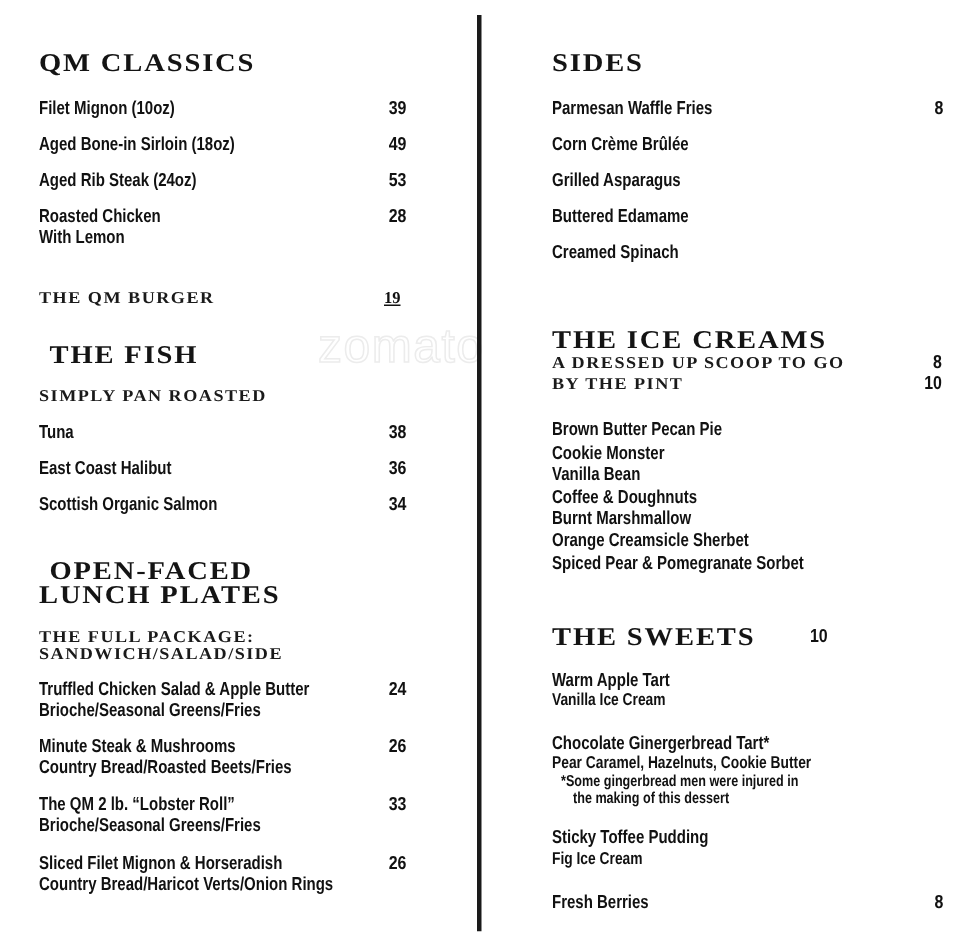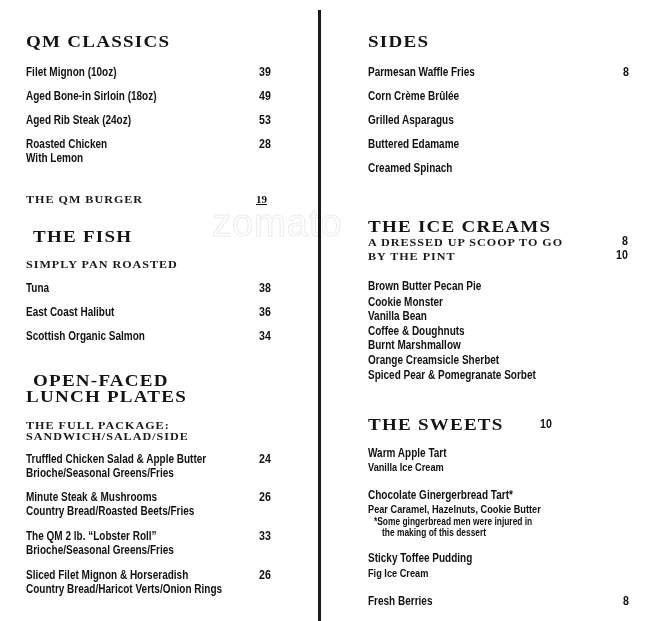--- a/index.html
+++ b/index.html
@@ -6,21 +6,21 @@
   body { width: 650px; height: 621px; position: relative; overflow: hidden; color: #111111; }
   .divider { position: absolute; left: 318px; top: 10px; width: 3px; height: 611px; background: #1a1a1a; }
   .abs { position: absolute; white-space: nowrap; }
   .h1 { font-family: "Liberation Serif", "DejaVu Serif", serif; font-weight: bold; font-size: 17px; letter-spacing: 1.1px; line-height: 17px; transform: scaleX(1.12); transform-origin: left top; color: #141414; }
   .h2 { font-family: "Liberation Serif", "DejaVu Serif", serif; font-weight: bold; font-size: 11px; letter-spacing: 0.9px; line-height: 11px; transform: scaleX(1.1); transform-origin: left top; color: #1a1a1a; }
   .item { font-family: "Liberation Sans", "DejaVu Sans", sans-serif; font-weight: bold; font-size: 12.5px; line-height: 14px; transform: scaleX(0.8); transform-origin: left top; color: #111111; }
   .sub { font-family: "Liberation Sans", "DejaVu Sans", sans-serif; font-weight: bold; font-size: 12.5px; line-height: 14px; transform: scaleX(0.8); transform-origin: left top; color: #111111; }
   .note { font-family: "Liberation Sans", "DejaVu Sans", sans-serif; font-weight: bold; font-size: 10.5px; line-height: 11px; transform: scaleX(0.8); transform-origin: left top; color: #111111; }
   .price { font-family: "Liberation Sans", "DejaVu Sans", sans-serif; font-weight: bold; font-size: 12.5px; line-height: 14px; transform: scaleX(0.85); transform-origin: right top; color: #111111; text-align: right; }
   .price-serif { font-family: "Liberation Serif", "DejaVu Serif", serif; font-weight: bold; font-size: 11px; line-height: 12px; color: #111111; }
-  .watermark { position: absolute; left: 212px; top: 202px; font-family: "Liberation Sans", "DejaVu Sans", sans-serif; font-size: 38px; letter-spacing: 1px; color: transparent; -webkit-text-stroke: 1px #ececec; pointer-events: none; }
+  .watermark { position: absolute; left: 212px; top: 212px; font-family: "Liberation Sans", "DejaVu Sans", sans-serif; font-size: 32px; letter-spacing: 1px; color: transparent; -webkit-text-stroke: 1px #ececec; pointer-events: none; }
 </style>
 </head>
 <body>
 
 <div class="watermark">zomato</div>
 
 <div class="divider"></div>
 
 <div>
 

